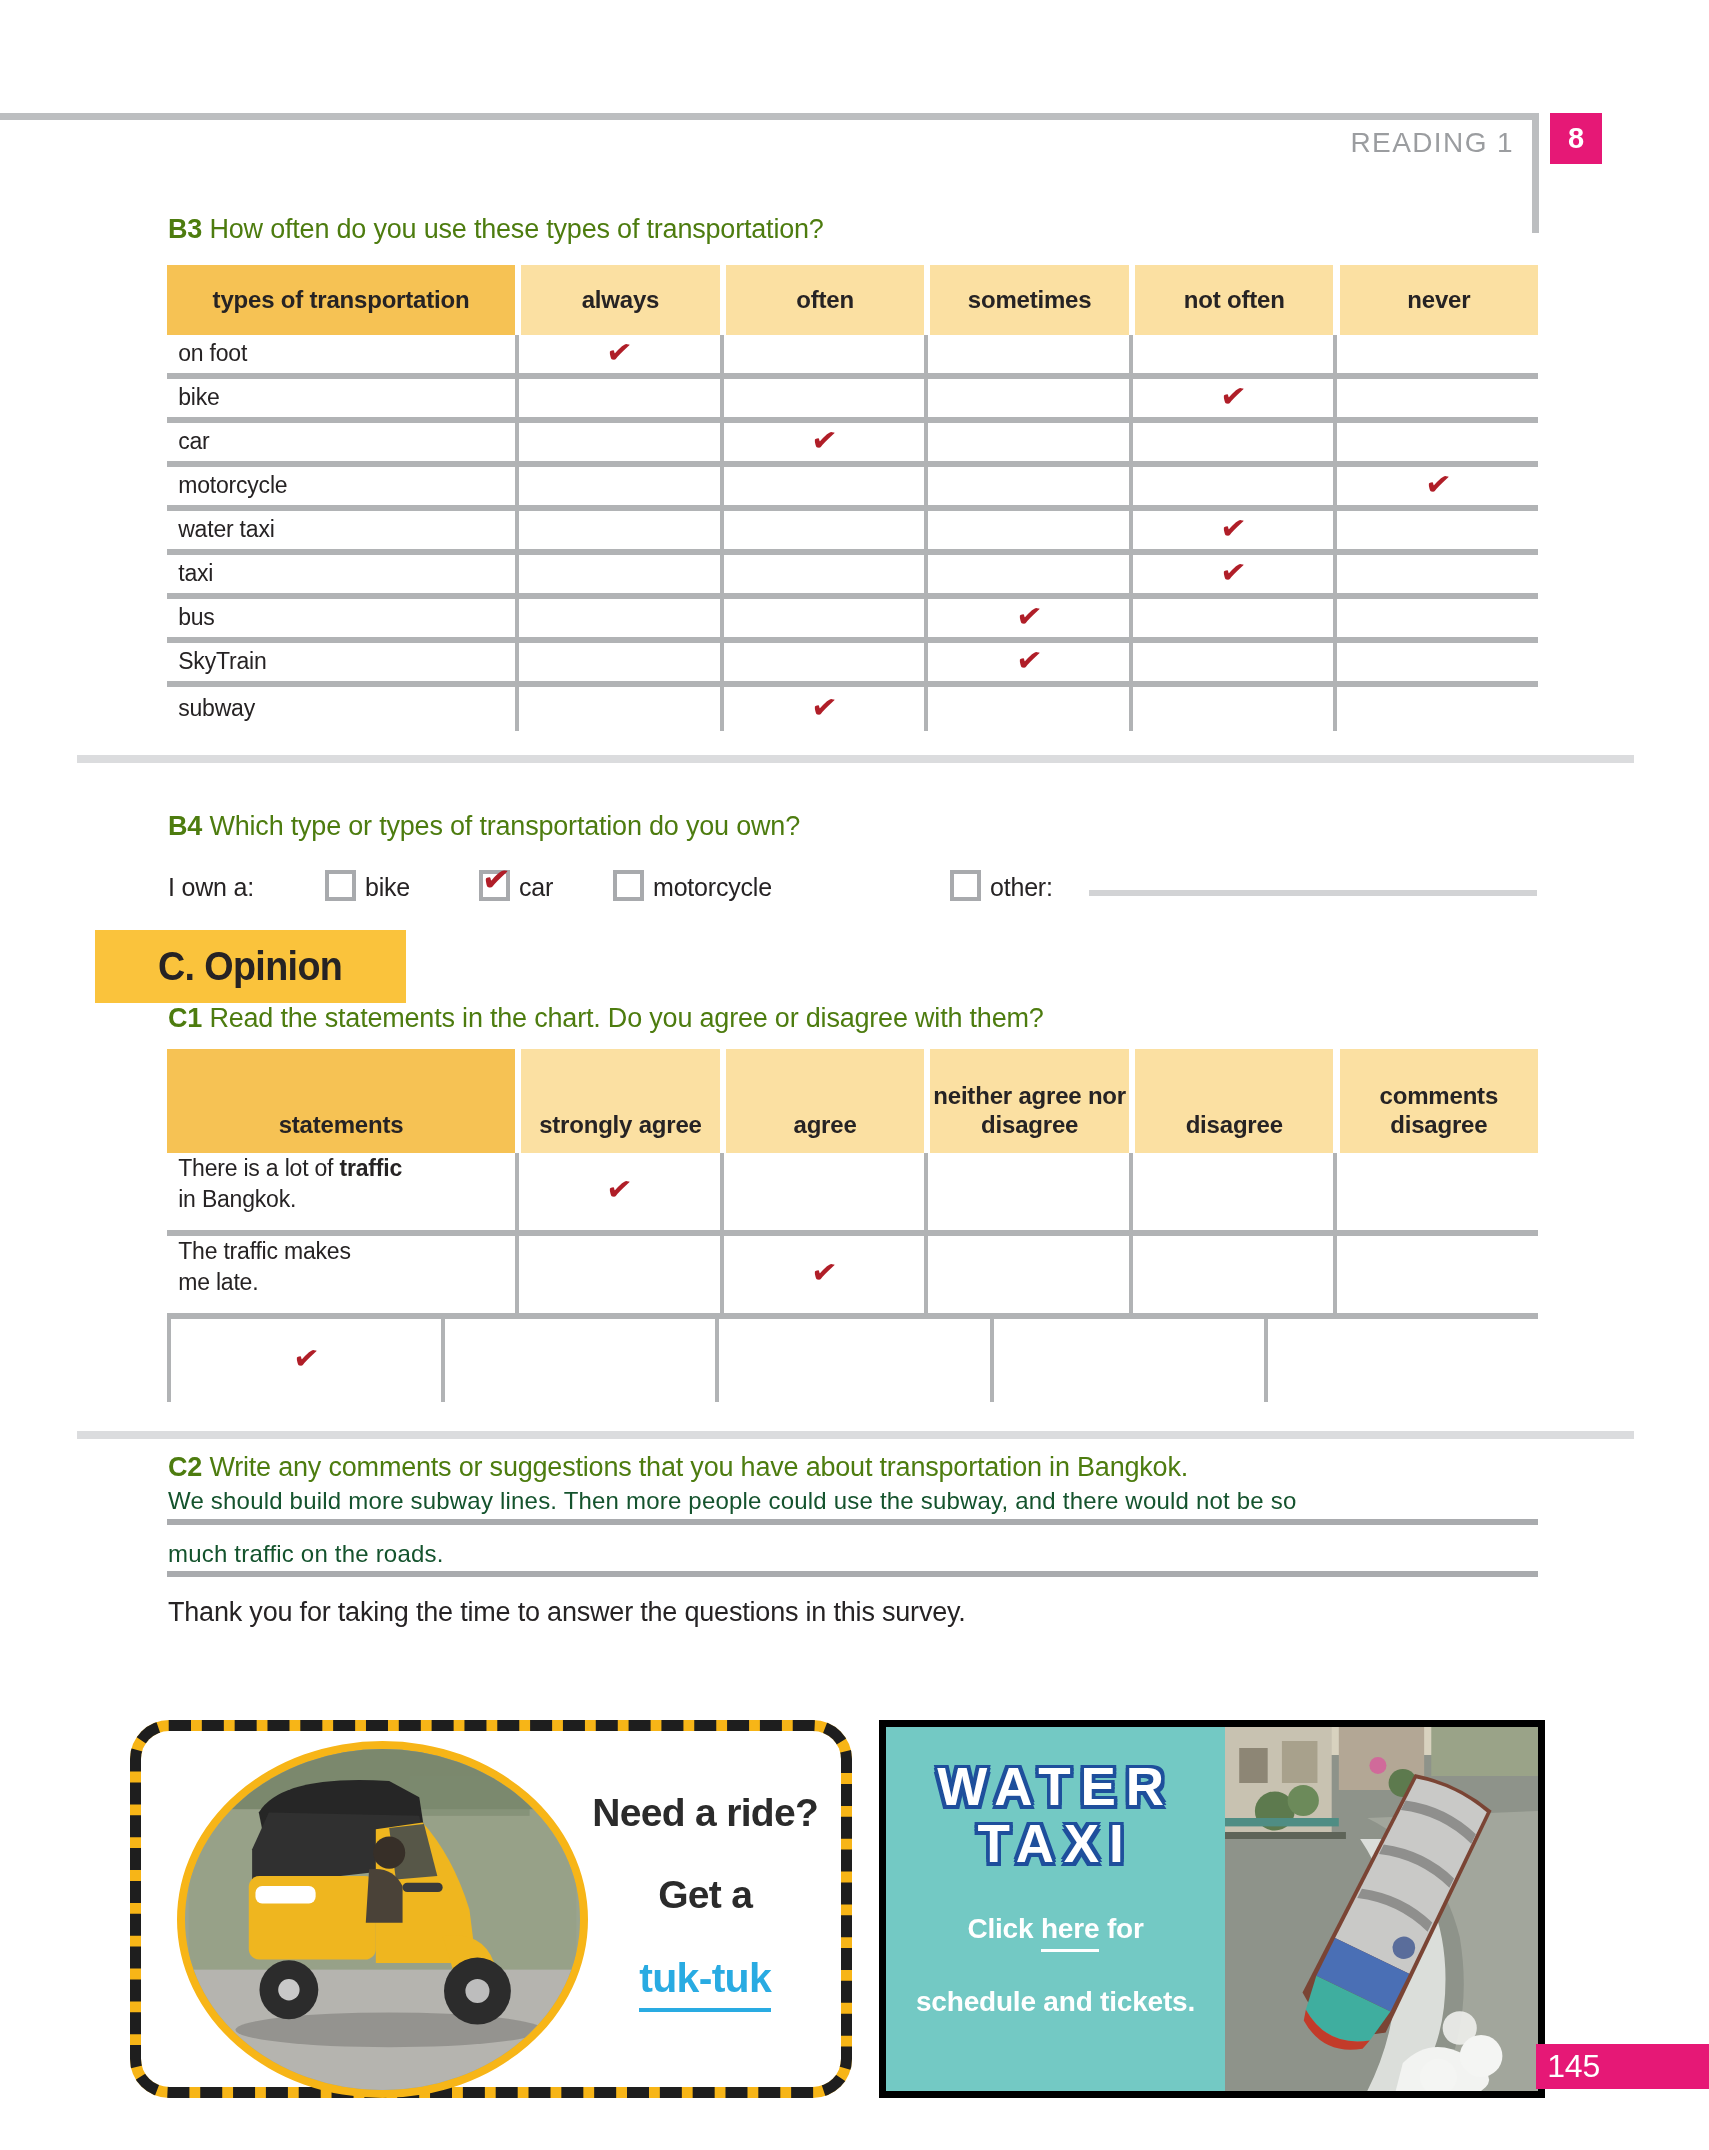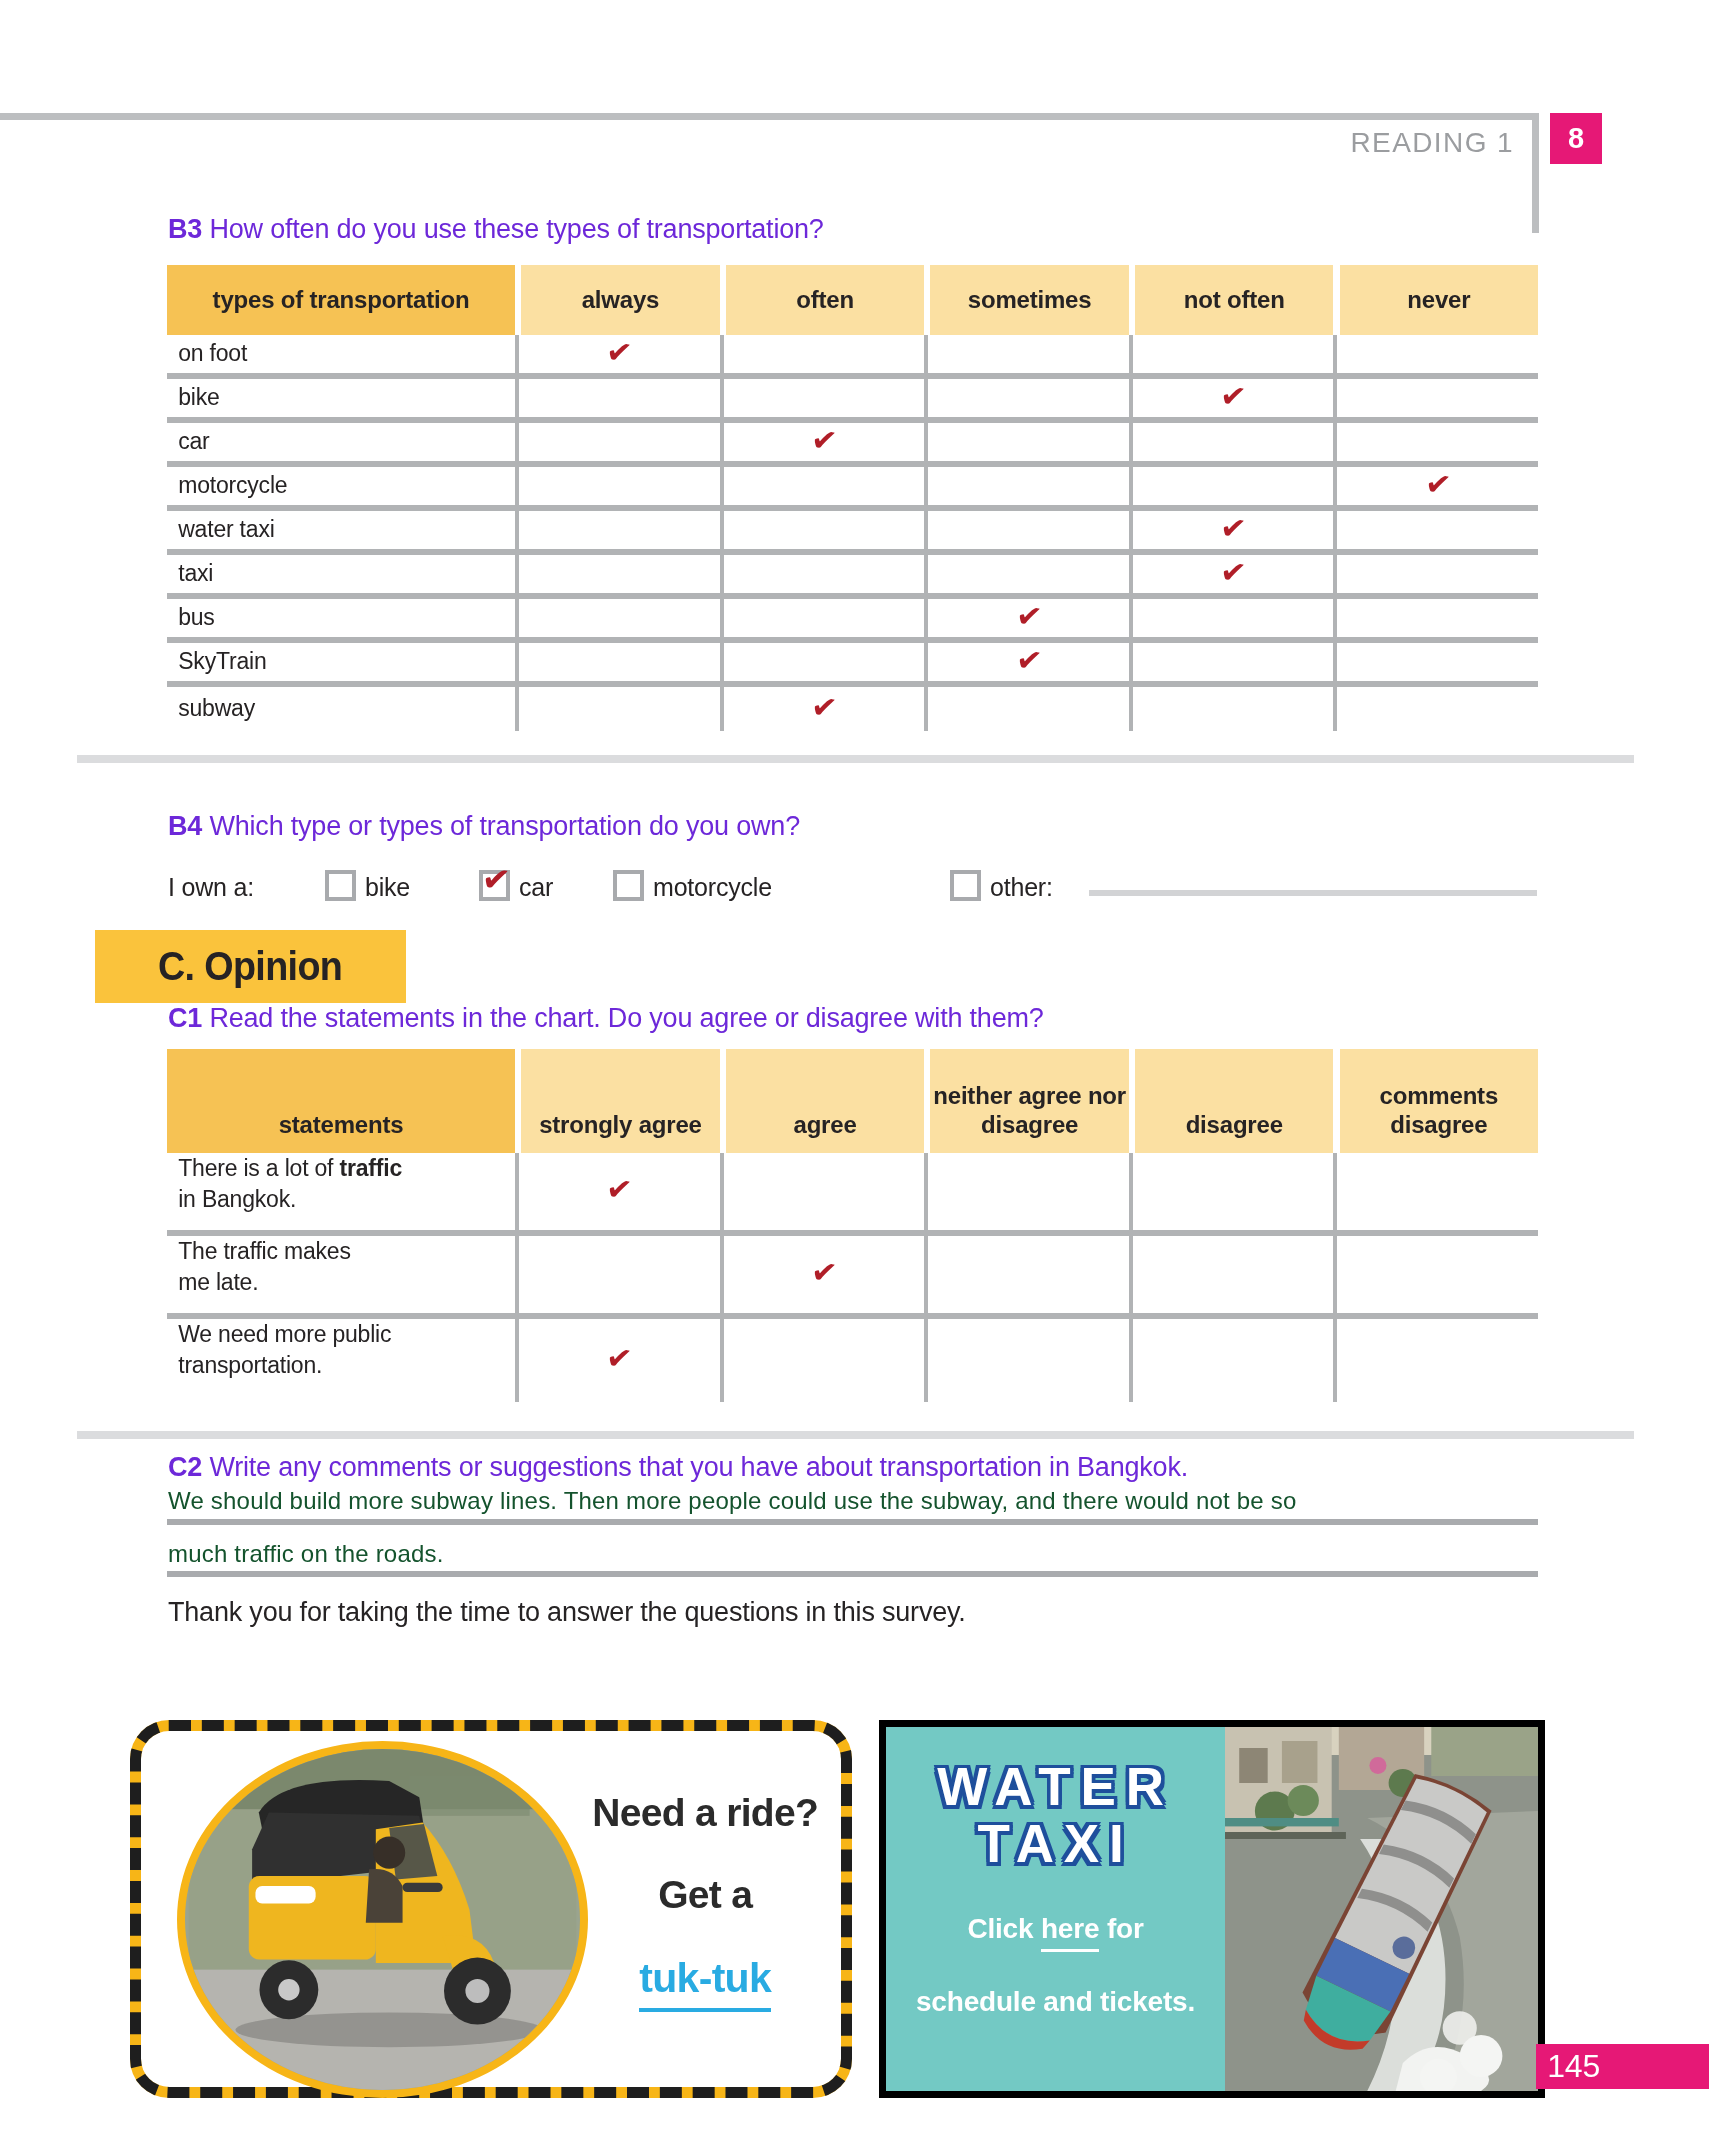--- a/index.html
+++ b/index.html
@@ -20,21 +20,21 @@
   .reading-label {
     position:absolute; right:195px; top:127px;
     font-size:28px; font-weight:100; color:#9B9DA0; letter-spacing:1.4px;
   }
   .unit-box {
     position:absolute; left:1550px; top:113px; width:52px; height:51px;
     background:#E61876; color:#fff; font-size:29px; font-weight:700;
     display:flex; align-items:center; justify-content:center;
   }
   
-  .q-heading { position:absolute; left:168px; font-size:27px; color:#6d28d9; }
+  .q-heading { position:absolute; left:168px; font-size:27px; color:#4d7c0f; }
   .q-heading b { font-weight:700; }
   
   .survey-table { position:absolute; left:167px; width:1371px; }
   .t-head { display:flex; gap:6.3px; }
   .t-head .hcell {
     display:flex; align-items:center; justify-content:center;
     font-weight:700; font-size:24px; text-align:center; line-height:1.18;
   }
   .t-head .h1 { width:348px; background:#F6C254; }
   .t-head .h  { flex:1; background:#FBE0A2; }
@@ -292,24 +292,20 @@
           </div>
           <div class="cell cfreq"></div>
           <div class="cell cfreq">
             <span class="check">✔</span>
           </div>
           <div class="cell cfreq"></div>
           <div class="cell cfreq"></div>
           <div class="cell cfreq"></div>
         </div>
         <div class="t-row">
-          <div class="cell c1c">
-            <div>We need more public</div>
-            <div>transportation.</div>
-          </div>
           <div class="cell cfreq">
             <span class="check">✔</span>
           </div>
           <div class="cell cfreq"></div>
           <div class="cell cfreq"></div>
           <div class="cell cfreq"></div>
           <div class="cell cfreq"></div>
         </div>
       </div>
   </div>

